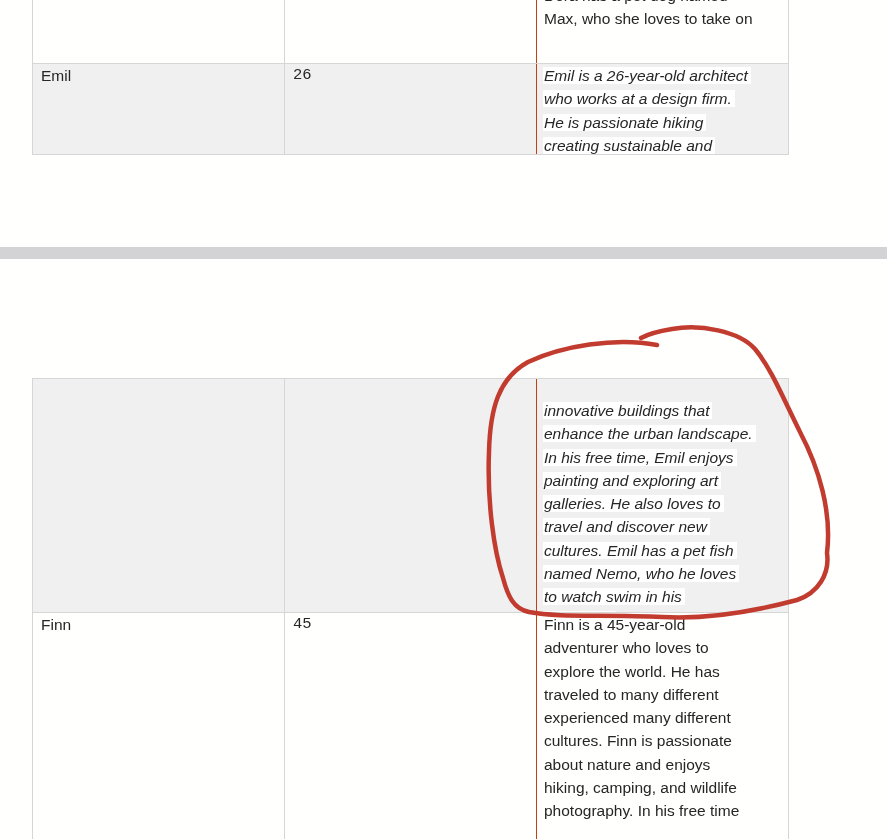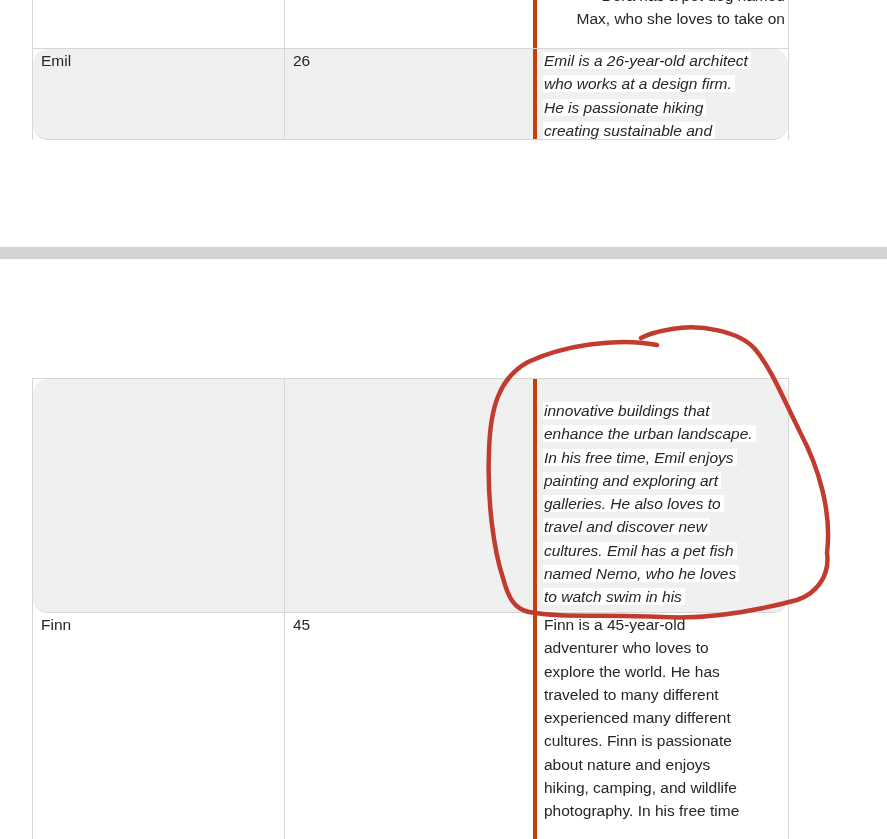--- a/index.html
+++ b/index.html
@@ -12,27 +12,27 @@
   #page-gap { position:absolute; left:0; top:247px; width:887px; height:12px; background:#d3d3d5; }
   #page2 { top:259px; height:580px; }
 
   .doc-table { position:absolute; left:32px; width:757px;
                border-left:1px solid #d6d6d6; border-right:1px solid #d6d6d6;
                color:#262626; font-size:15.5px; }
   #table1 { top:0; }
   #table2 { top:119px; border-top:1px solid #d6d6d6; height:461px; overflow:hidden; }
 
   .trow { display:flex; width:100%; overflow:hidden; border-bottom:1px solid #d6d6d6; }
-  .trow.shaded { background:#f0f0f0;border-radius:15px; }
+  .trow.shaded { background:#f0f0f0; }
   .cell { overflow:hidden; }
   .c1 { width:252px; border-right:1px solid #d6d6d6; padding:0 6px 0 8px; }
-  .c2 { width:252px; border-right:4px solid #c2410c; padding:0 6px 0 8px; }
+  .c2 { width:252px; border-right:1px solid #c2410c; padding:0 6px 0 8px;font-family:Liberation Mono, monospace; }
   .c3 { flex:1; padding:0 0 0 6px; }
 
-  #rowA { height:49px;text-align:right; }
+  #rowA { height:64px; }
   #rowB { height:91px; }
   #rowC { height:234px; }
   #rowC .c3 { padding-top:20px; }
   #rowD { height:300px; border-bottom:none; }
 
   .line { line-height:23.25px; white-space:nowrap; height:23.25px; }
   .line.clip-top { margin-top:-16px; }
   .line span { padding:0 3px 0 1px; }
   .trow.shaded .c3 .line span { background:#ffffff;font-style:italic; }
 

